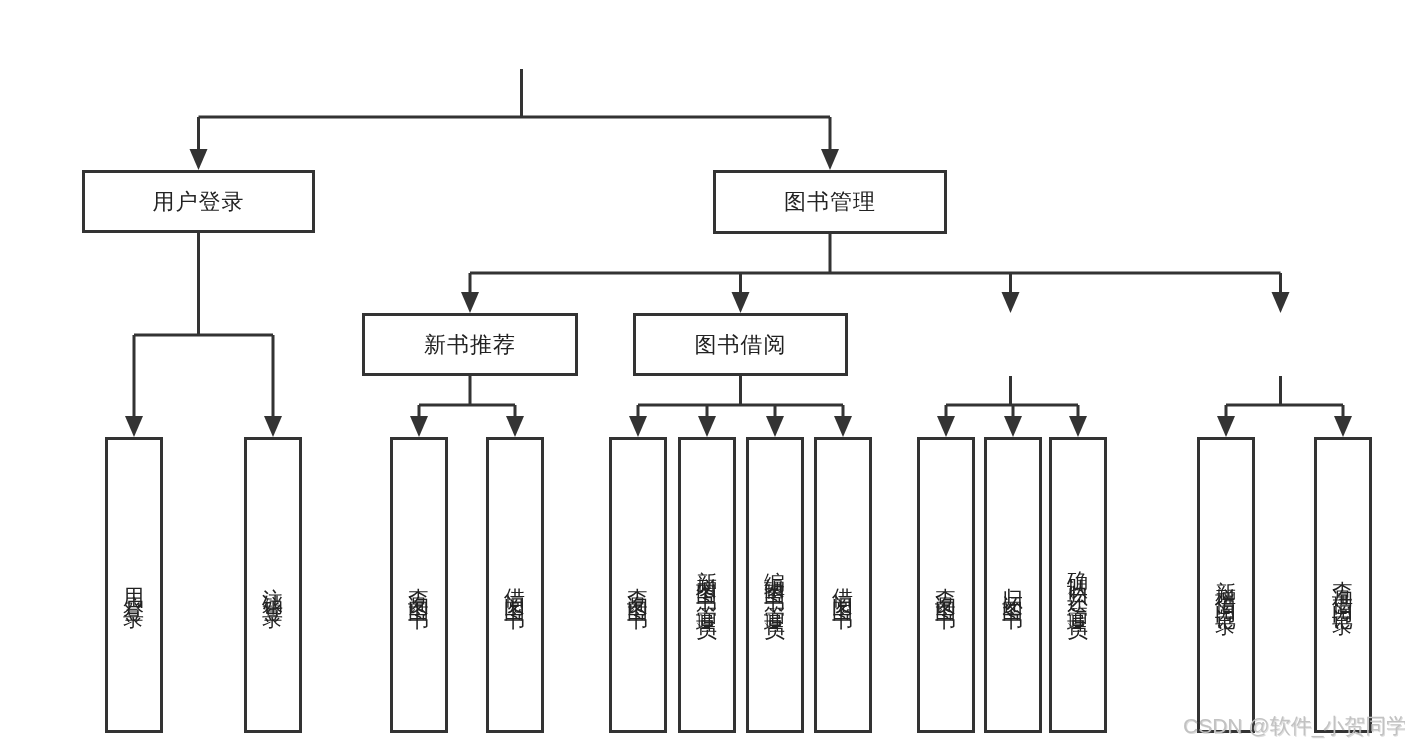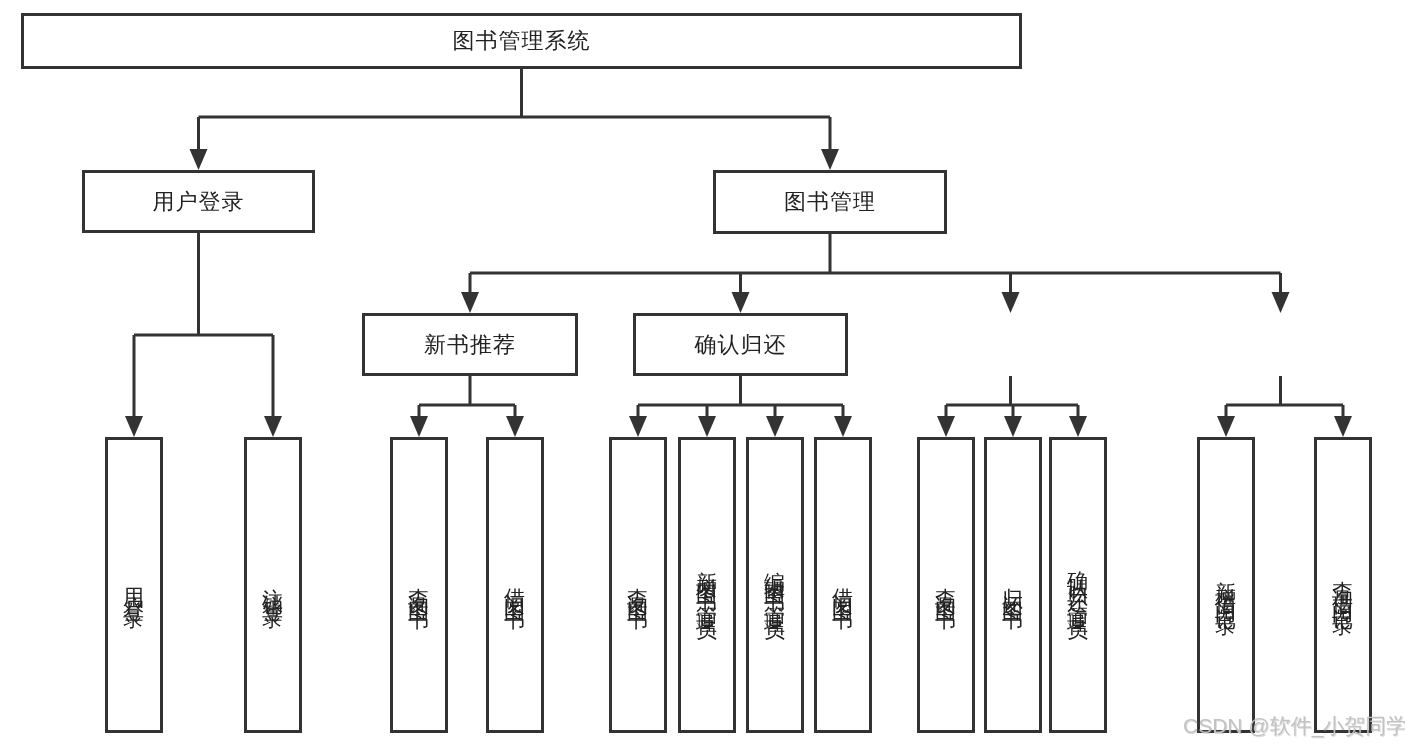--- a/index.html
+++ b/index.html
@@ -101,36 +101,33 @@
     <path d="M1010.5 376 V405 M946 405 H1078 M946 405 V418 M1013 405 V418 M1078 405 V418"></path>
     <polygon points="937,416 955,416 946,437"></polygon>
     <polygon points="1004,416 1022,416 1013,437"></polygon>
     <polygon points="1069,416 1087,416 1078,437"></polygon>
 
     <path d="M1280.5 376 V405 M1226 405 H1343 M1226 405 V418 M1343 405 V418"></path>
     <polygon points="1217,416 1235,416 1226,437"></polygon>
     <polygon points="1334,416 1352,416 1343,437"></polygon>
   </svg>
 
-  <div class="node node-h" style="left:21px; top:13px; width:1001px; height:56px;">
-    <span>图书管理系统</span>
-  </div>
 
   <div class="node node-h" style="left:82px; top:170px; width:233px; height:63px;">
     <span>用户登录</span>
   </div>
   <div class="node node-h" style="left:362px; top:313px; width:216px; height:63px;">
     <span>新书推荐</span>
   </div>
 
   <div class="node node-h" style="left:713px; top:170px; width:234px; height:64px;">
     <span>图书管理</span>
   </div>
   <div class="node node-h" style="left:633px; top:313px; width:215px; height:63px;">
-    <span>确认归还</span>
+    <span>图书借阅</span>
   </div>
 
   <div class="node leaf" style="left:105px; top:437px; width:58px; height:296px;">
     <span>用户登录</span>
   </div>
   <div class="node leaf" style="left:244px; top:437px; width:58px; height:296px;">
     <span>注销登录</span>
   </div>
 
   <div class="node leaf" style="left:390px; top:437px; width:58px; height:296px;">

